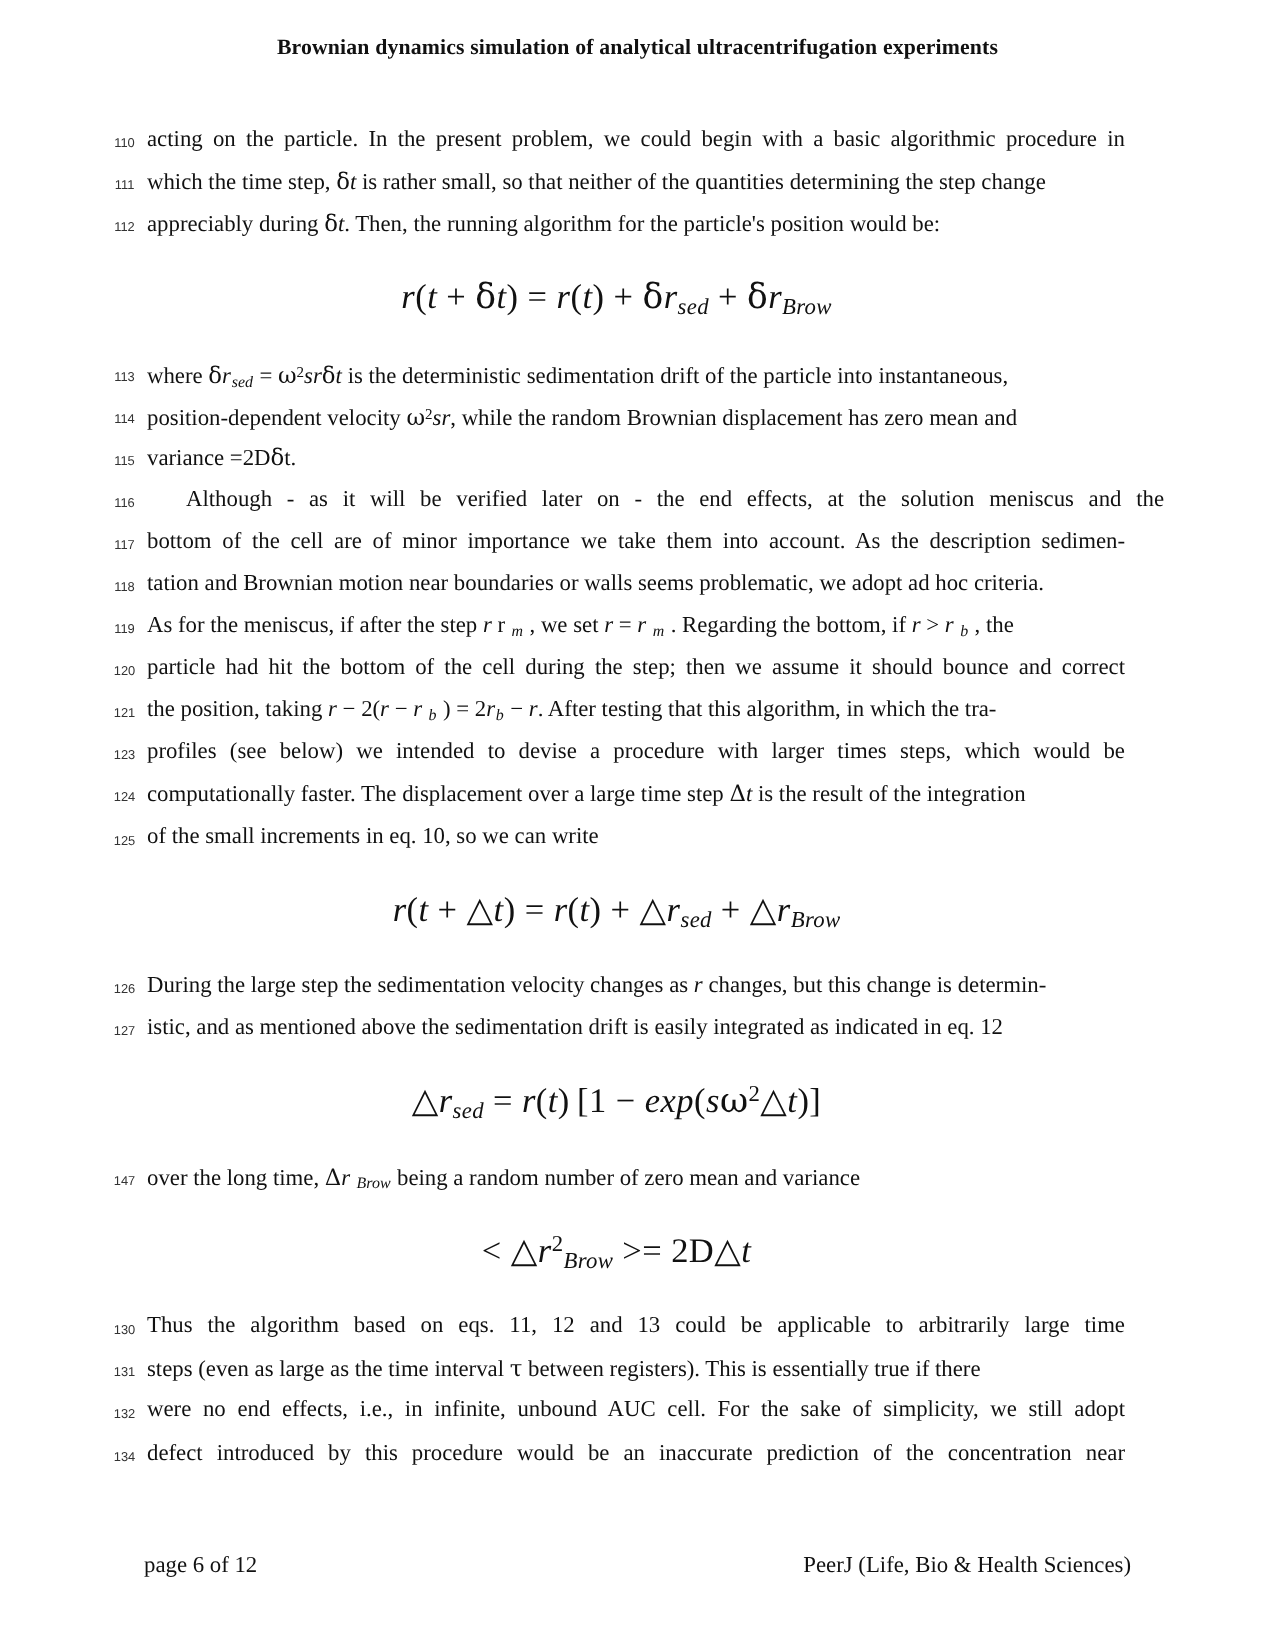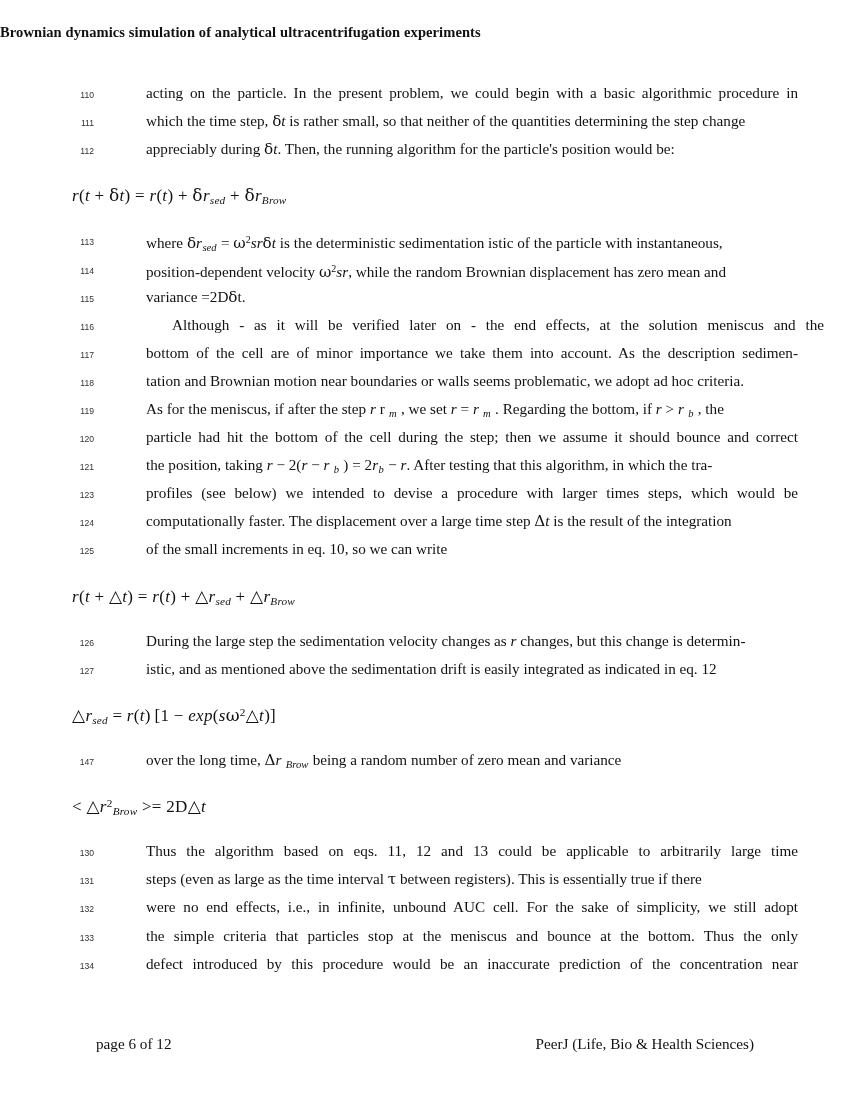--- a/index.html
+++ b/index.html
@@ -19,21 +19,21 @@
     position: relative;
     width: 850px;
     height: 1100px;
     box-sizing: border-box;
   }
   .running-head {
     position: absolute;
     top: 24px;
     left: 0;
     width: 850px;
-    text-align: left;
+    text-align: center;
     font-size: 14.5px;
     font-weight: bold;
     letter-spacing: 0.1px;
   }
   .body-col {
     position: absolute;
     top: 79px;
     left: 72px;
     width: 678px;
   }
@@ -42,46 +42,45 @@
     position: relative;
     height: 28.1px;
     line-height: 28.1px;
     font-size: 15.2px;
   }
   .lnum {
     position: absolute;
     left: 0;
     top: 0;
     width: 22px;
-    text-align: right;
+    text-align: center;
     font-size: 8.6px;
     color: #333333;
     font-family: "Liberation Sans", sans-serif;
     line-height: 32px;
   }
   .ltext {
     position: absolute;
     left: 26px;
     top: 0;
     width: 652px;
     white-space: nowrap;
     font-size: 15.2px;
-    margin-left: 48px;
   }
   .ltext.just {
     white-space: normal;
     text-align: justify;
     text-align-last: justify;
   }
   .indent { padding-left: 26px; }
   
   .eqn {
     position: relative;
-    text-align: left;
-    font-size: 17px;
+    text-align: center;
+    font-size: 23px;
     font-family: "Liberation Serif", "DejaVu Serif", serif;
     font-style: italic;
     letter-spacing: 0.3px;
   }
   .eqn .up { font-style: normal; }
   .eqn sub {
     font-size: 0.66em;
     font-style: italic;
     vertical-align: -0.28em;
     letter-spacing: 0.2px;
@@ -147,21 +146,21 @@
     <div class="gap"></div>
 
     <div class="eqn">
       <span>r</span><span class="up">(</span><span>t</span><span class="up"> + </span><span class="gk">δ</span><span>t</span><span class="up">)</span><span class="up"> = </span><span>r</span><span class="up">(</span><span>t</span><span class="up">) + </span><span class="gk">δ</span><span>r</span><sub>sed</sub><span class="up"> + </span><span class="gk">δ</span><span>r</span><sub>Brow</sub>
     </div>
 
     <div class="gap-eq"></div>
 
     <div class="tline">
       <span class="lnum">113</span>
-      <span class="ltext"><span>where </span><i class="gk">δ</i><i class="mv">r</i><span class="sb">sed</span><span> = </span><i class="gk">ω</i><span class="sp">2</span><i class="mv">sr</i><i class="gk">δ</i><i class="mv">t</i><span> is the deterministic sedimentation istic of the particle with instantaneous,</span></span>
+      <span class="ltext"><span>where </span><i class="gk">δ</i><i class="mv">r</i><span class="sb">sed</span><span> = </span><i class="gk">ω</i><span class="sp">2</span><i class="mv">sr</i><i class="gk">δ</i><i class="mv">t</i><span> is the deterministic sedimentation drift of the particle into instantaneous,</span></span>
     </div>
 
     <div class="tline">
       <span class="lnum">114</span>
       <span class="ltext"><span>position-dependent velocity </span><i class="gk">ω</i><span class="sp">2</span><i class="mv">sr</i><span>, while the random Brownian displacement has zero mean and</span></span>
     </div>
 
     <div class="tline">
       <span class="lnum">115</span>
       <span class="ltext"><span>variance =2D</span><i class="gk">δ</i><span>t.</span></span>
@@ -261,24 +260,20 @@
     <div class="tline">
       <span class="lnum">131</span>
       <span class="ltext"><span>steps (even as large as the time interval </span><i class="gk">τ</i><span> between registers).  This is essentially true if there</span></span>
     </div>
 
     <div class="tline">
       <span class="lnum">132</span>
       <span class="ltext just">were no end effects, i.e., in infinite, unbound AUC cell. For the sake of simplicity, we still adopt</span>
     </div>
 
-    <div class="tline">
-      <span class="lnum">133</span>
-      <span class="ltext just">the simple criteria that particles stop at the meniscus and bounce at the bottom.  Thus the only</span>
-    </div>
 
     <div class="tline">
       <span class="lnum">134</span>
       <span class="ltext just">defect introduced by this procedure would be an inaccurate prediction of the concentration near</span>
     </div>
 
   </div>
 
   <div class="footer">
     <span>page 6 of 12</span>

